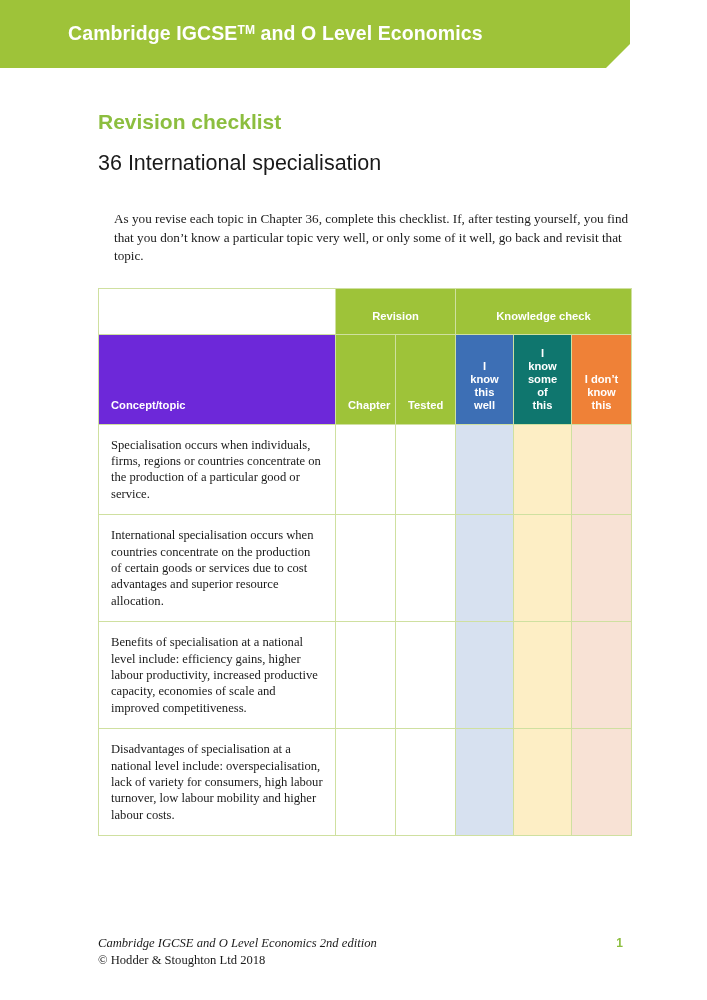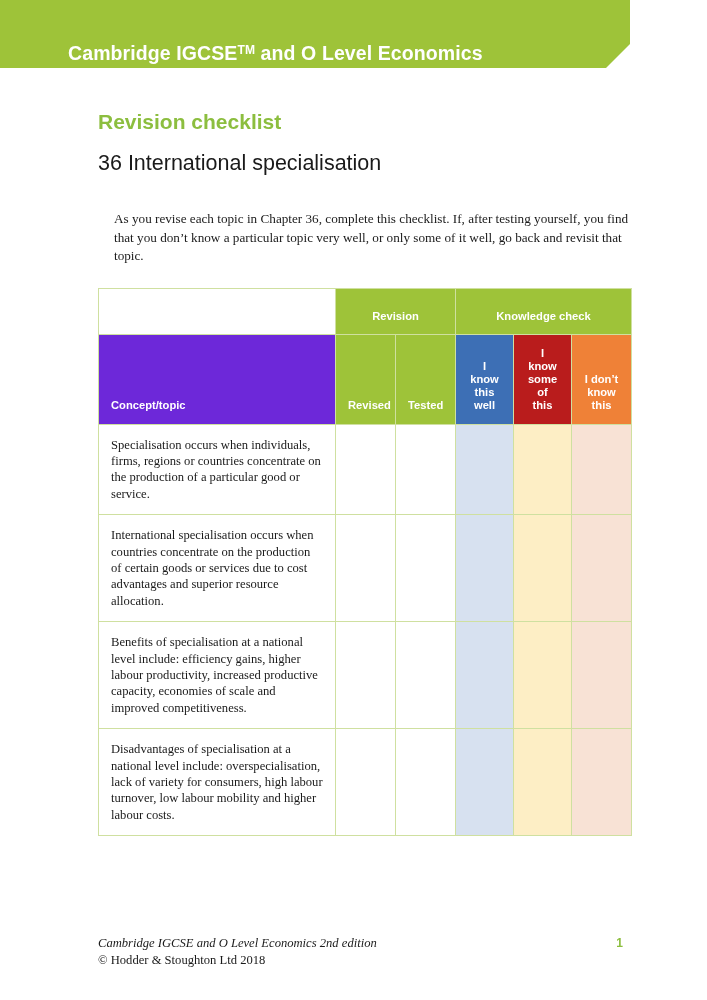--- a/index.html
+++ b/index.html
@@ -23,21 +23,21 @@
     top: 0;
     width: 630px;
     height: 68px;
     background: #9ec339;
     -webkit-clip-path: polygon(0 0, 630px 0, 630px 44px, 606px 68px, 0 68px);
     clip-path: polygon(0 0, 630px 0, 630px 44px, 606px 68px, 0 68px);
   }
   .banner-title {
     position: absolute;
     left: 68px;
-    top: 42px;
+    top: 22px;
     color: #ffffff;
     font-family: "Liberation Sans", sans-serif;
     font-weight: bold;
     font-size: 19.5px;
     letter-spacing: 0.1px;
     white-space: nowrap;
   }
   .banner-title sup {
     font-size: 0.62em;
     vertical-align: 0.52em;
@@ -139,21 +139,21 @@
     vertical-align: bottom;
     padding-bottom: 7px;
   }
   .ch-blue {
     background: #3d6fb5;
     text-align: center;
     vertical-align: top;
     padding: 5px 2px 0 2px;
   }
   .ch-gold {
-    background: #b91c1c;
+    background: #0f766e;
     text-align: center;
     vertical-align: top;
     padding: 5px 2px 0 2px;
   }
   .ch-orange {
     background: #ef8137;
     text-align: center;
     vertical-align: top;
     padding: 5px 2px 0 2px;
   }
@@ -238,21 +238,21 @@
       <col class="c-dont">
     </colgroup>
     <thead>
       <tr>
         <th class="gh-blank"></th>
         <th class="gh" colspan="2">Revision</th>
         <th class="gh" colspan="3">Knowledge check</th>
       </tr>
       <tr>
         <th class="ch ch-topic">Concept/topic</th>
-        <th class="ch ch-green">Revised</th>
+        <th class="ch ch-green">Chapter</th>
         <th class="ch ch-green">Tested</th>
         <th class="ch ch-blue">I know this well</th>
         <th class="ch ch-gold">I know some of this</th>
         <th class="ch ch-orange">I don’t know this</th>
       </tr>
     </thead>
     <tbody>
       <tr class="r1">
         <td class="topic-cell">Specialisation occurs when individuals, firms, regions or countries concentrate on the production of a particular good or service.</td>
         <td class="mark-white"></td>

